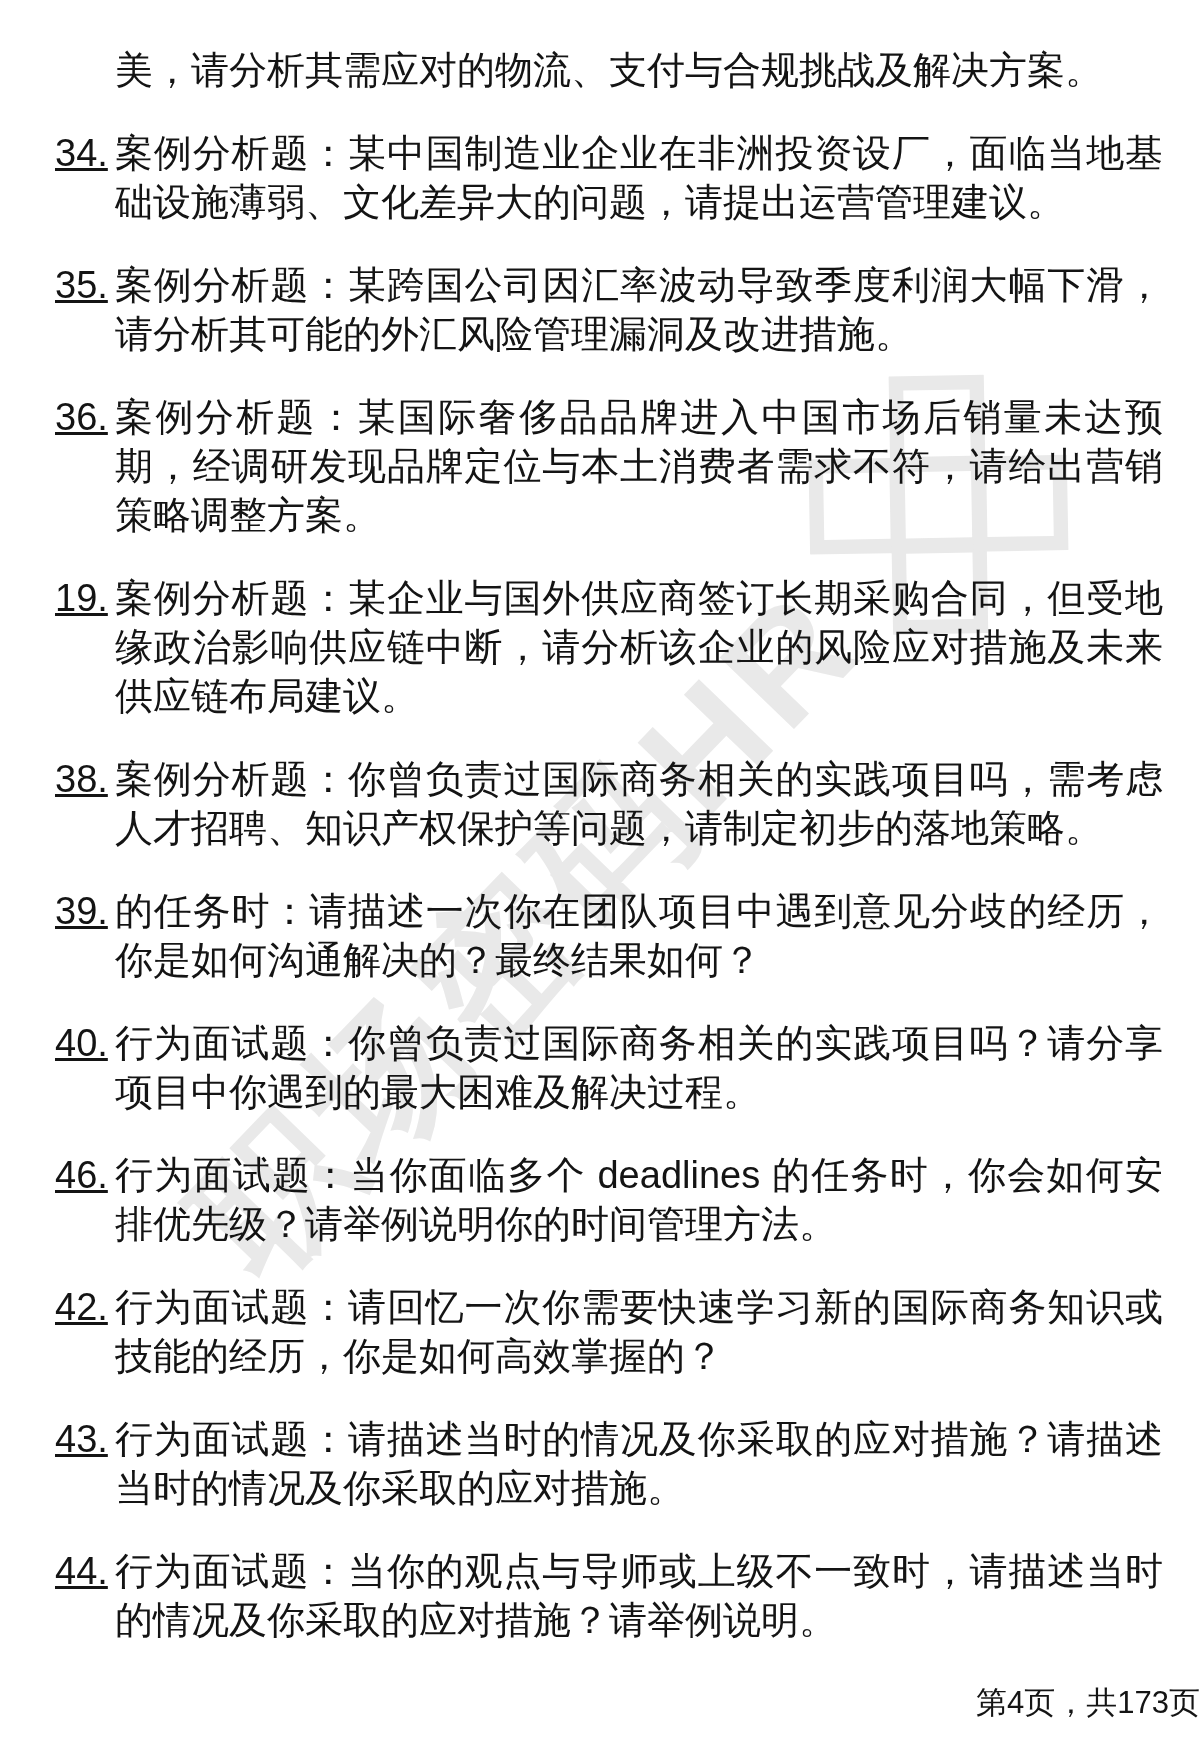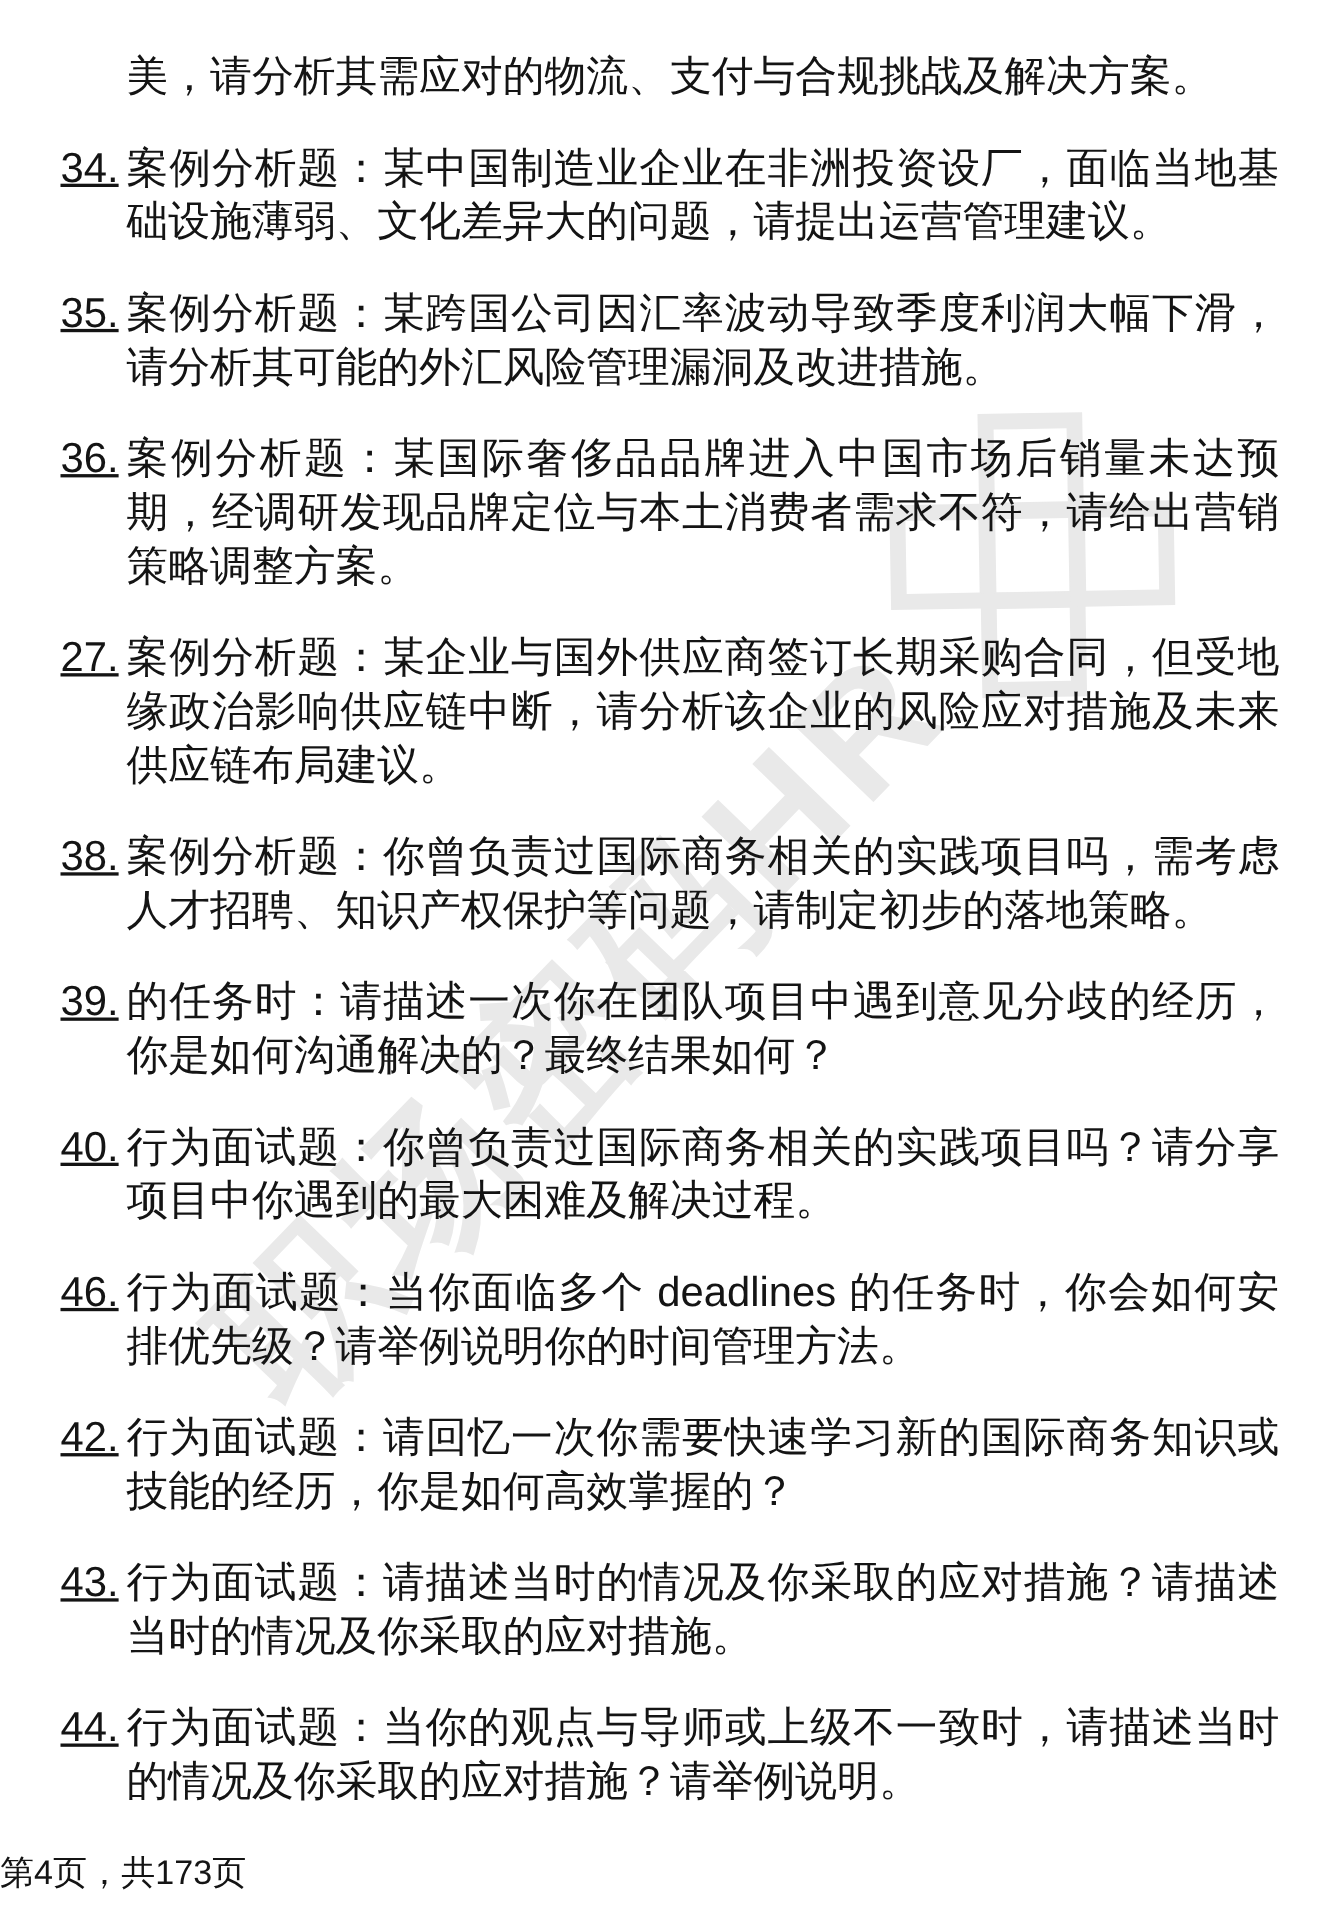--- a/index.html
+++ b/index.html
@@ -51,21 +51,21 @@
   .q-num {
     position: absolute;
     left: -60px; top: 0;
     white-space: nowrap;
     text-decoration: underline;
   }
   .footer {
     position: absolute;
     left: 0; right: 0;
     top: 1682px;
-    text-align: left;
+    text-align: right;
     font-size: 31px;
     z-index: 1;
   }
 </style>
 </head>
 <body>
 
 <div class="page">
 
   <div class="watermark">
@@ -94,21 +94,21 @@
       <span class="q-num">35.</span>
       <span>案例分析题：某跨国公司因汇率波动导致季度利润大幅下滑，请分析其可能的外汇风险管理漏洞及改进措施。</span>
     </div>
 
     <div class="q-item">
       <span class="q-num">36.</span>
       <span>案例分析题：某国际奢侈品品牌进入中国市场后销量未达预期，经调研发现品牌定位与本土消费者需求不符，请给出营销策略调整方案。</span>
     </div>
 
     <div class="q-item">
-      <span class="q-num">27.</span>
+      <span class="q-num">19.</span>
       <span>案例分析题：某企业与国外供应商签订长期采购合同，但受地缘政治影响供应链中断，请分析该企业的风险应对措施及未来供应链布局建议。</span>
     </div>
 
     <div class="q-item">
       <span class="q-num">38.</span>
       <span>案例分析题：你曾负责过国际商务相关的实践项目吗，需考虑人才招聘、知识产权保护等问题，请制定初步的落地策略。</span>
     </div>
 
     <div class="q-item">
       <span class="q-num">39.</span>

